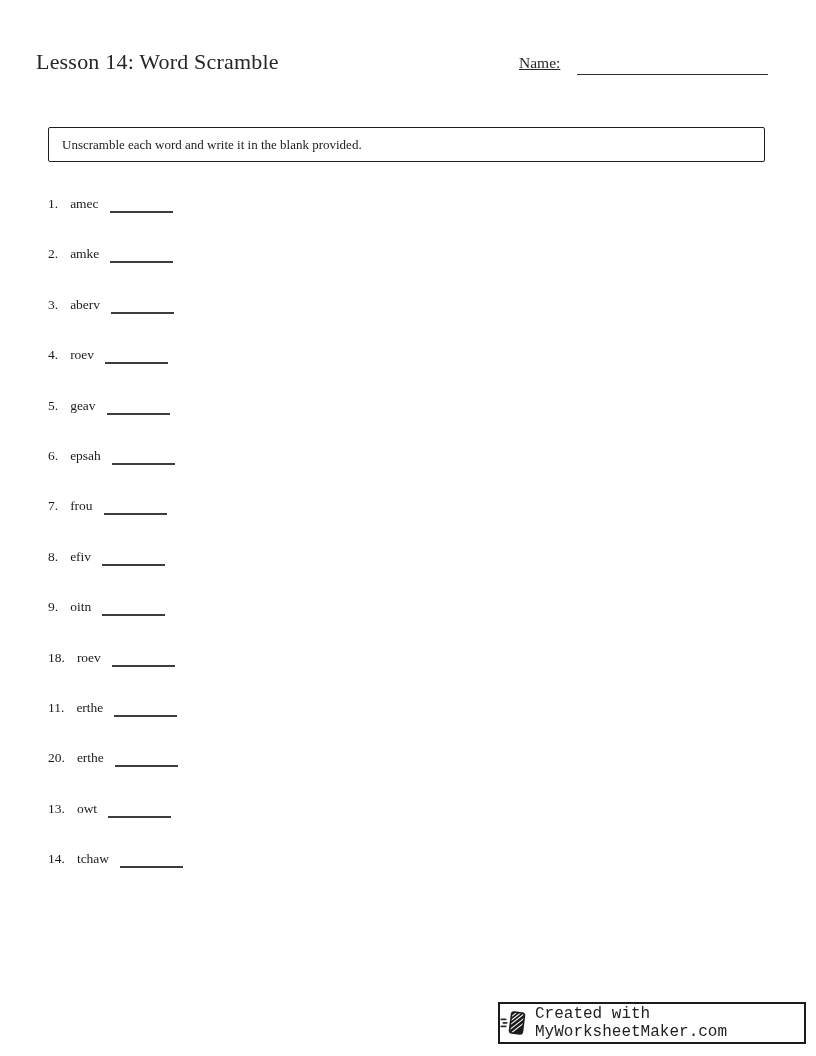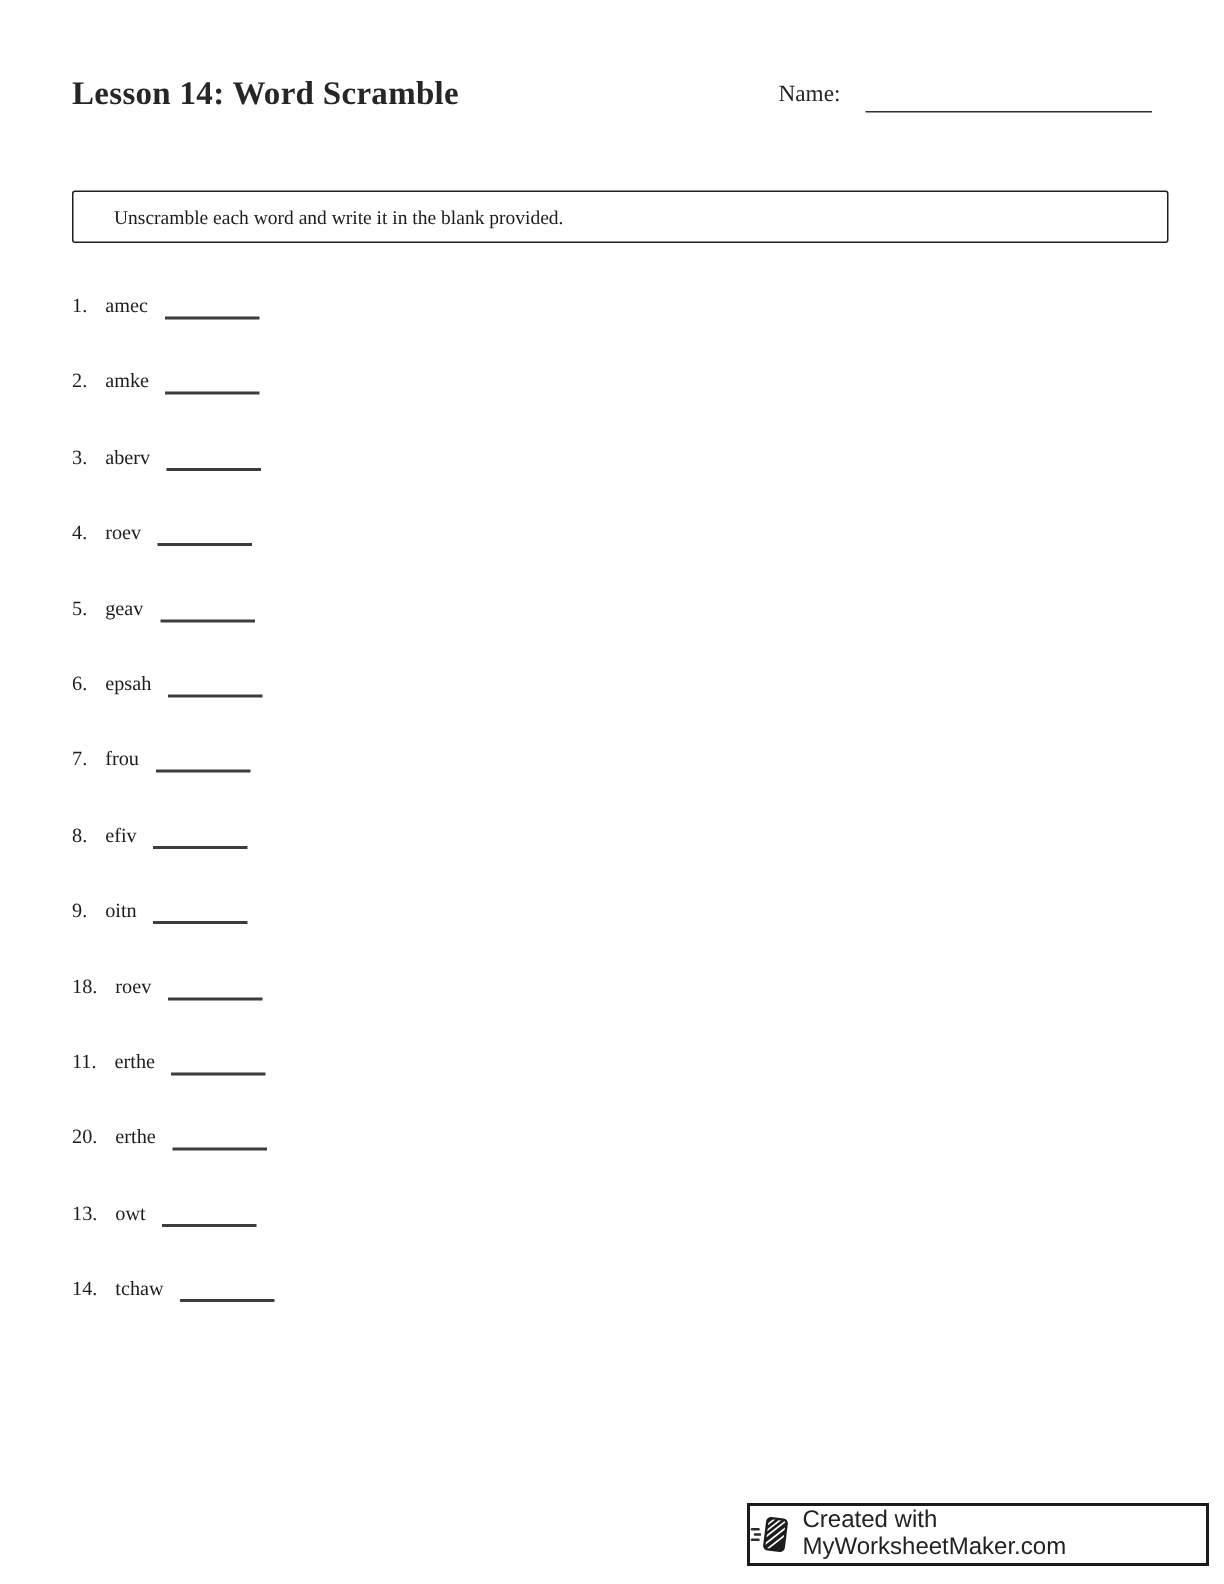--- a/index.html
+++ b/index.html
@@ -6,42 +6,42 @@
   body {
     width: 816px; height: 1056px;
     position: relative;
     overflow: hidden;
     font-family: "Liberation Serif", serif;
     color: #1f1f1f;
   }
 
   
   .page-title {
-    position: absolute; left: 48px; top: 49px;
-    font-size: 22px; font-weight: 700; letter-spacing: 0.2px;
+    position: absolute; left: 36px; top: 49px;
+    font-size: 22px; font-weight: 400; letter-spacing: 0.2px;
     color: #262626;
   }
   .name-block {
     position: absolute; left: 519px; top: 54px;
-    font-size: 15.5px; color: #262626;
+    font-size: 15.5px; color: #262626; text-decoration: underline;
   }
   .name-line {
     position: absolute; left: 577px; top: 74px;
     width: 191px; height: 0;
     border-bottom: 1.6px solid #2e2e2e;
   }
 
   
   .instructions-box {
     position: absolute; left: 48px; top: 127px;
     width: 702px; height: 33px;
     border: 1.5px solid #1f1f1f;
     border-radius: 2px;
     display: flex; align-items: center;
-    padding-left: 27px;
+    padding-left: 13px;
   }
   .instructions-text { font-size: 13px; color: #1c1c1c; }
 
   
   .word-list {
     position: absolute; left: 48px; top: 192px;
     font-size: 13.5px; color: #1c1c1c;
   }
   .word-item { height: 18px; margin-bottom: 32.4px; white-space: nowrap; }
   .item-number { display: inline-block; margin-right: 12px; }
@@ -53,21 +53,21 @@
     transform: translateY(5px);
   }
 
   
   .footer-box {
     position: absolute; left: 498px; top: 1002px;
     width: 304px; height: 38px;
     border: 2px solid #1b1b1b;
     display: flex; align-items: center; justify-content: center;
     gap: 9px;
-    font-family: Liberation Sans, sans-serif;
+    font-family: Liberation Mono, monospace;
     font-size: 16px; color: #222222;
     background: #ffffff;
   }
   .logo-icon { flex: 0 0 auto; display: block; }
 </style>
 </head>
 <body>
 
 <div class="page-title">Lesson 14: Word Scramble</div>
 

